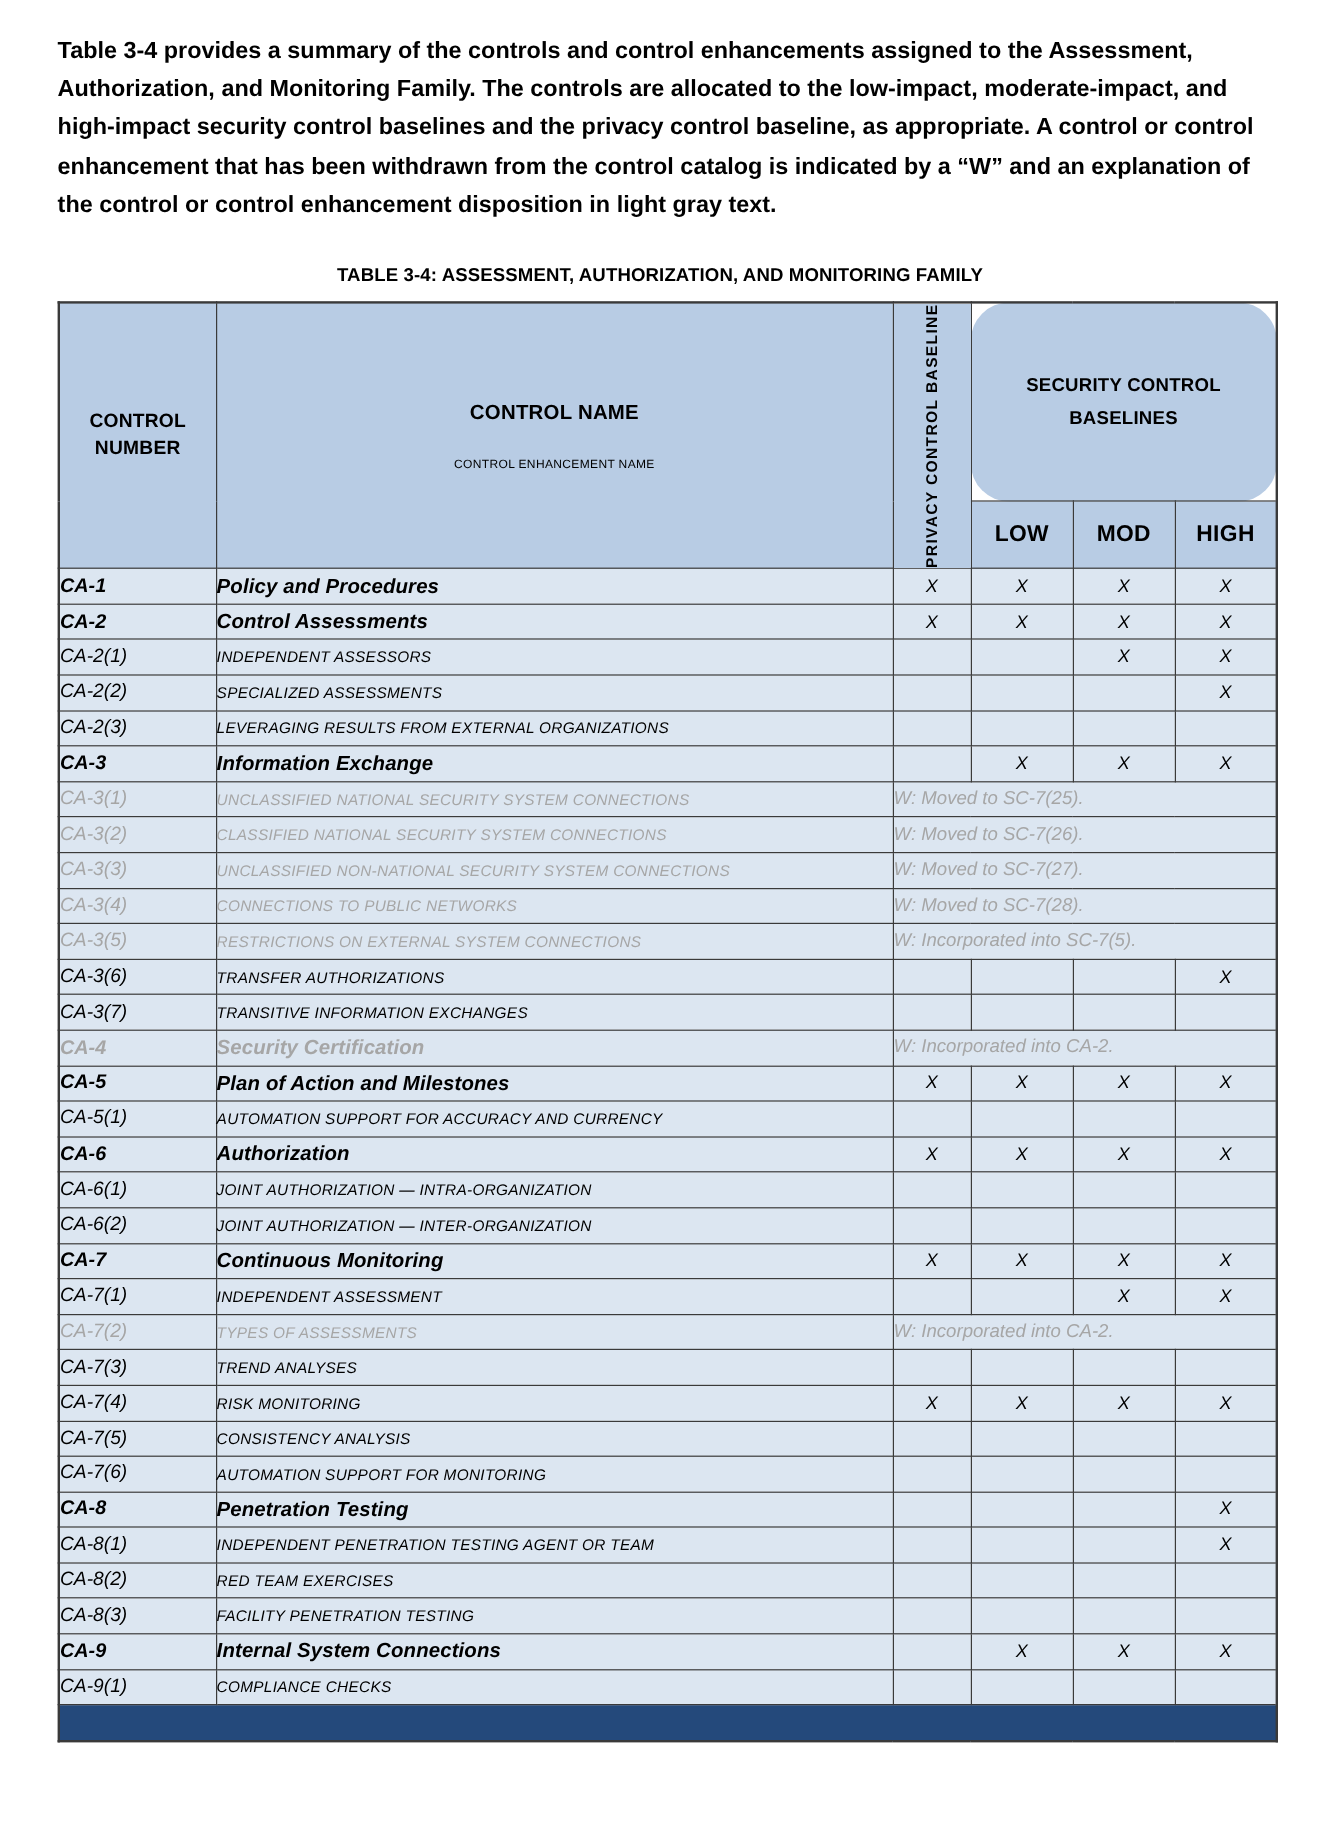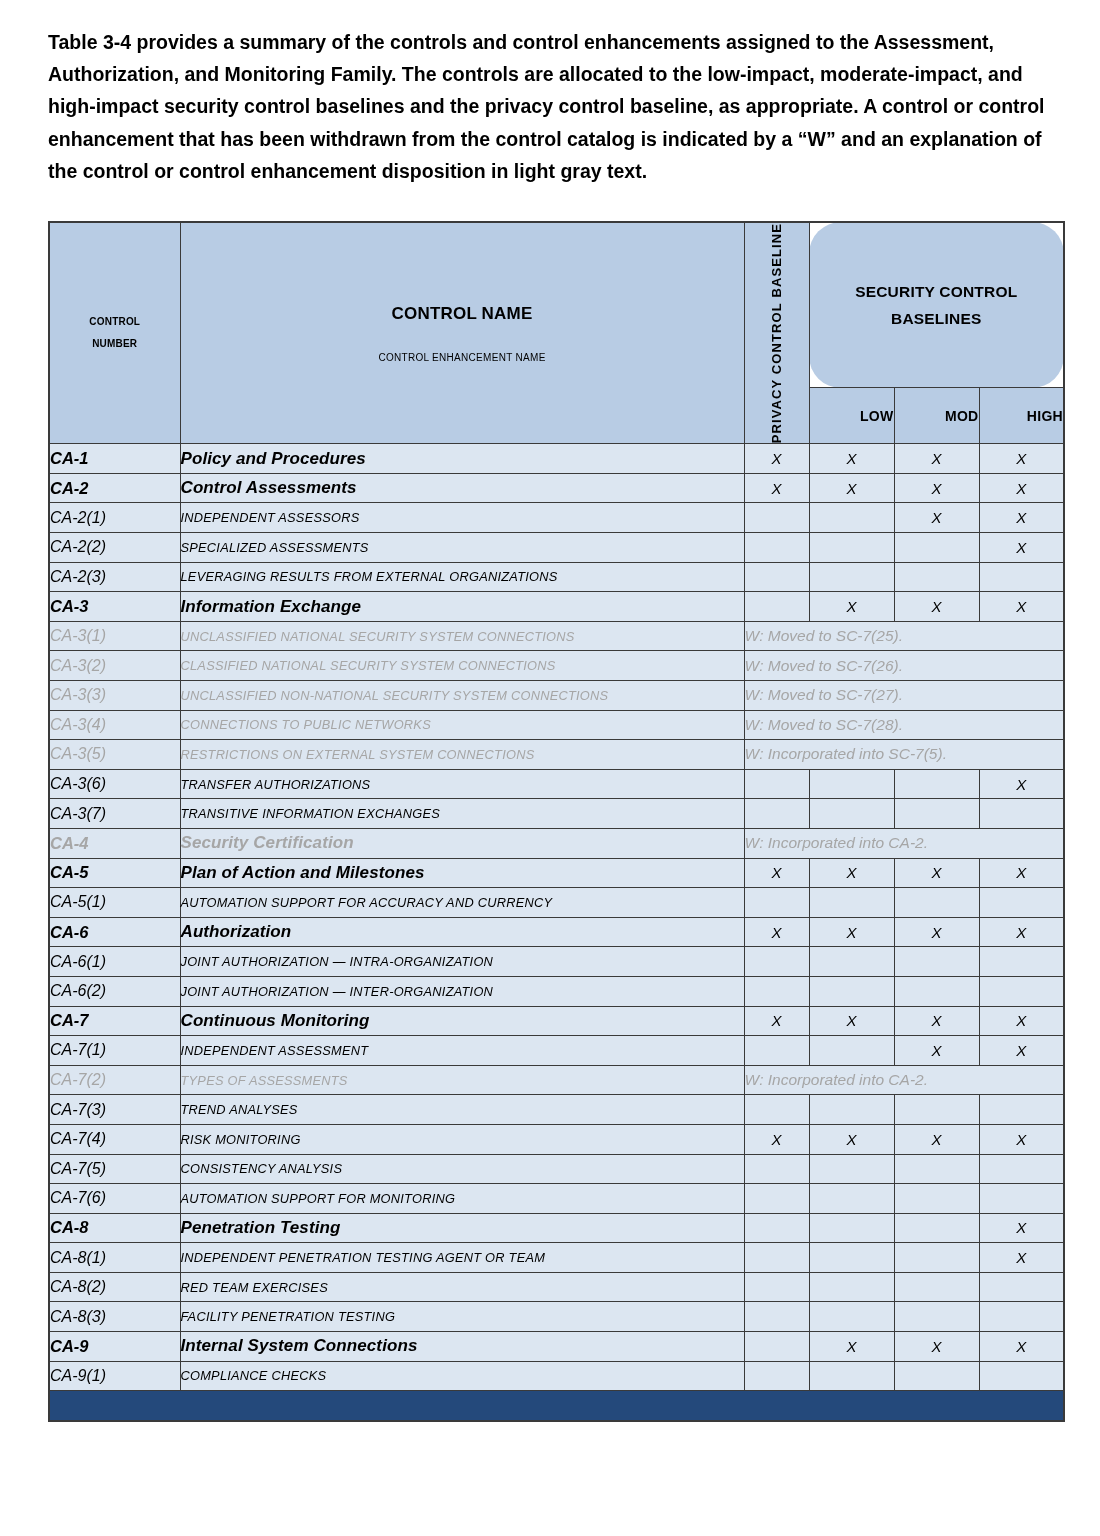--- a/index.html
+++ b/index.html
@@ -70,21 +70,21 @@
     vertical-align: middle;
   }
 
   
   thead th {
     background: #b8cce4 !important;
     text-align: center;
     font-weight: bold;
   }
   th.h-num {
-    font-size: 10px;
+    font-size: 16px;
     line-height: 22px;
     letter-spacing: 0.2px;
   }
   th.h-name {
     padding: 6px 4px 10px 4px;
   }
   th.h-name .main {
     display: block;
     font-size: 17px;
     font-weight: bold;
@@ -112,24 +112,23 @@
     white-space: nowrap;
   }
   th.h-base {
     font-size: 15.5px;
     line-height: 27px;
     letter-spacing: 0.2px;
     padding: 4px 2px;
     border-radius: 32px;
   }
   th.h-lvl {
-    font-size: 14px;
+    font-size: 19px;
     letter-spacing: 0.3px;
     height: 56px;
-    text-align: right;
   }
 
   
   td.num {
     font-size: 16px;
     padding: 6px 0 6px 16px;
     white-space: nowrap;
   }
   td.name {
     font-size: 12.8px;
@@ -169,20 +168,21 @@
   }
 </style>
 </head>
 <body>
 
 <div class="page">
 
 
   <p class="intro">Table 3-4 provides a summary of the controls and control enhancements assigned to the Assessment, Authorization, and Monitoring Family. The controls are allocated to the low-impact, moderate-impact, and high-impact security control baselines and the privacy control baseline, as appropriate. A control or control enhancement that has been withdrawn from the control catalog is indicated by a “W” and an explanation of the control or control enhancement disposition in light gray text.</p>
 
+  <div class="table-caption">TABLE 3-4: ASSESSMENT, AUTHORIZATION, AND MONITORING FAMILY</div>
 
   <table class="ctrl">
     <colgroup>
       <col class="c-num">
         <col class="c-name">
         <col class="c-priv">
         <col class="c-low">
         <col class="c-mod">
         <col class="c-high">
     </colgroup>

